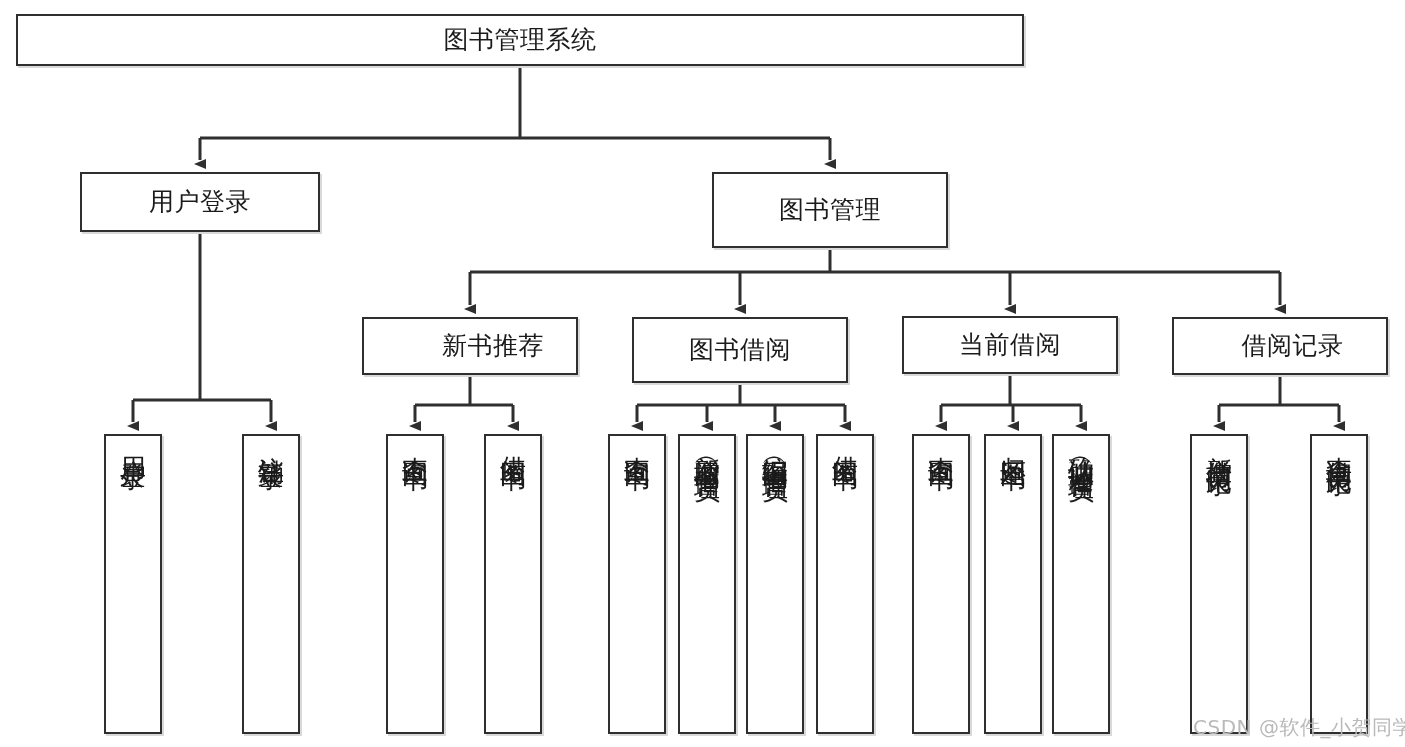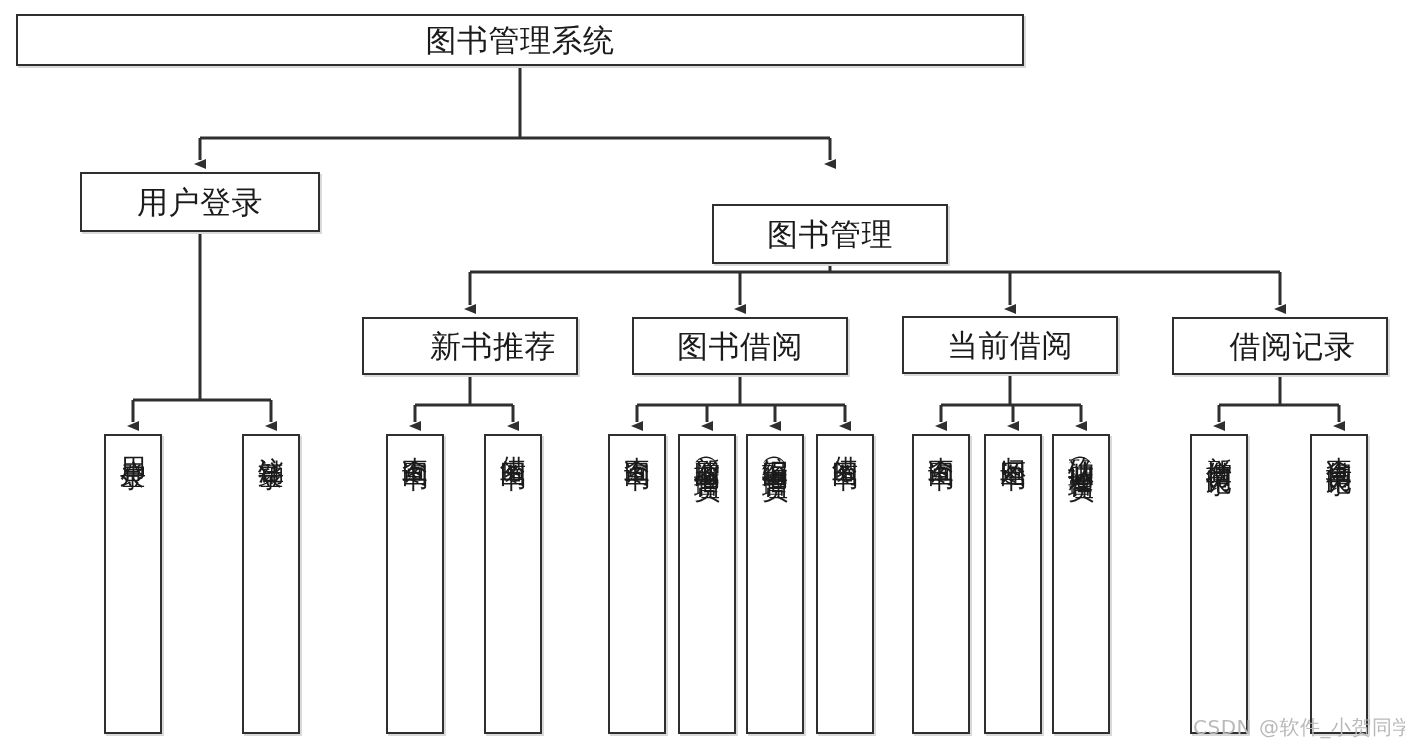--- a/index.html
+++ b/index.html
@@ -35,21 +35,21 @@
     justify-content: center;
     color: #1b1b1b;
   }
   .node-label {
     display: block;
     line-height: 1.12;
     letter-spacing: 0.5px;
     white-space: nowrap;
   }
   .node.h .node-label {
-    font-size: 31px;
+    font-size: 25px;
   }
   .node.v {
     align-items: flex-start;
     padding-top: 0;
   }
   .node.v .node-label {
     writing-mode: vertical-rl;
     text-orientation: upright;
     font-size: 26px;
     letter-spacing: 3px;
@@ -112,28 +112,28 @@
       </g>
   </svg>
 
   <div class="node h" id="n-root" style="left: 16px; top: 14px; width: 1008px; height: 52px;">
     <span class="node-label">图书管理系统</span>
   </div>
 
   <div class="node h" id="n-user-login" style="left: 80px; top: 172px; width: 240px; height: 60px;">
     <span class="node-label">用户登录</span>
   </div>
-  <div class="node h" id="n-book-manage" style="left: 712px; top: 172px; width: 236px; height: 60px; margin-top: 32px;">
+  <div class="node h" id="n-book-manage" style="left: 712px; top: 172px; width: 236px; height: 76px;">
     <span class="node-label">图书管理</span>
   </div>
 
   <div class="node h" id="n-new-book-recommend" style="left: 362px; top: 317px; width: 216px; height: 58px; padding-left: 46px;">
     <span class="node-label">新书推荐</span>
   </div>
-  <div class="node h" id="n-book-borrow" style="left: 632px; top: 317px; width: 216px; height: 58px;">
+  <div class="node h" id="n-book-borrow" style="left: 632px; top: 317px; width: 216px; height: 66px;">
     <span class="node-label">图书借阅</span>
   </div>
   <div class="node h" id="n-current-borrow" style="left: 902px; top: 316px; width: 216px; height: 58px;">
     <span class="node-label">当前借阅</span>
   </div>
   <div class="node h" id="n-borrow-record" style="left: 1172px; top: 317px; width: 216px; height: 58px; padding-left: 25px;">
     <span class="node-label">借阅记录</span>
   </div>
 
   <div class="node v" id="n-leaf-user-login" style="left: 104px; top: 434px; width: 58px; height: 300px;">

